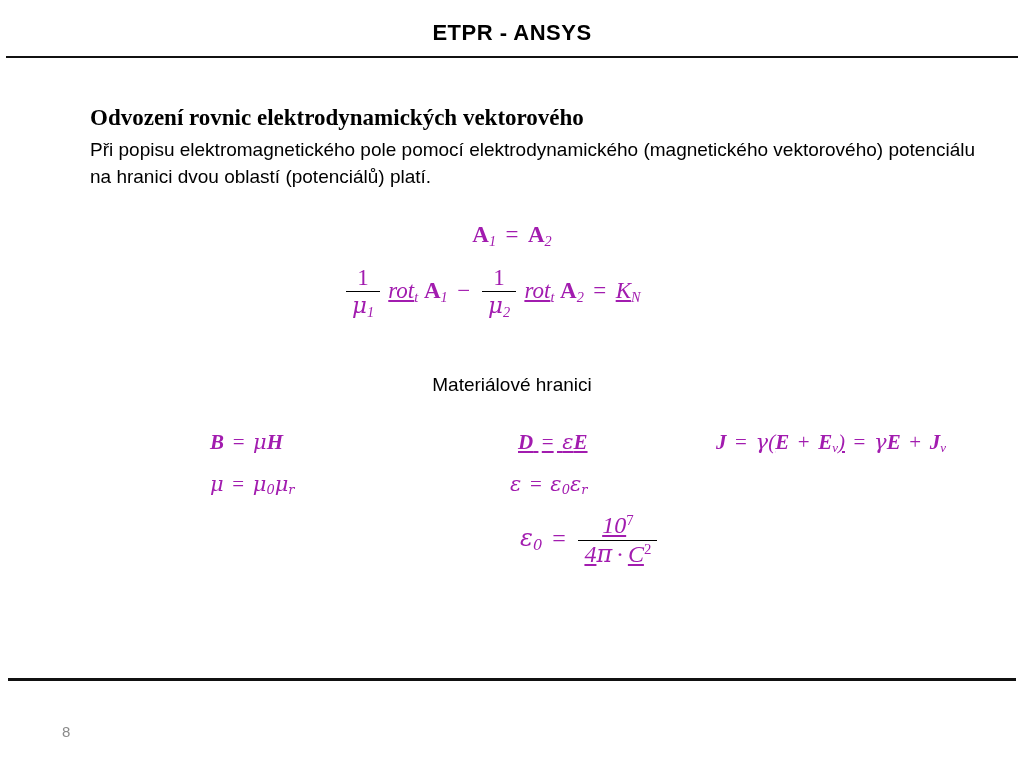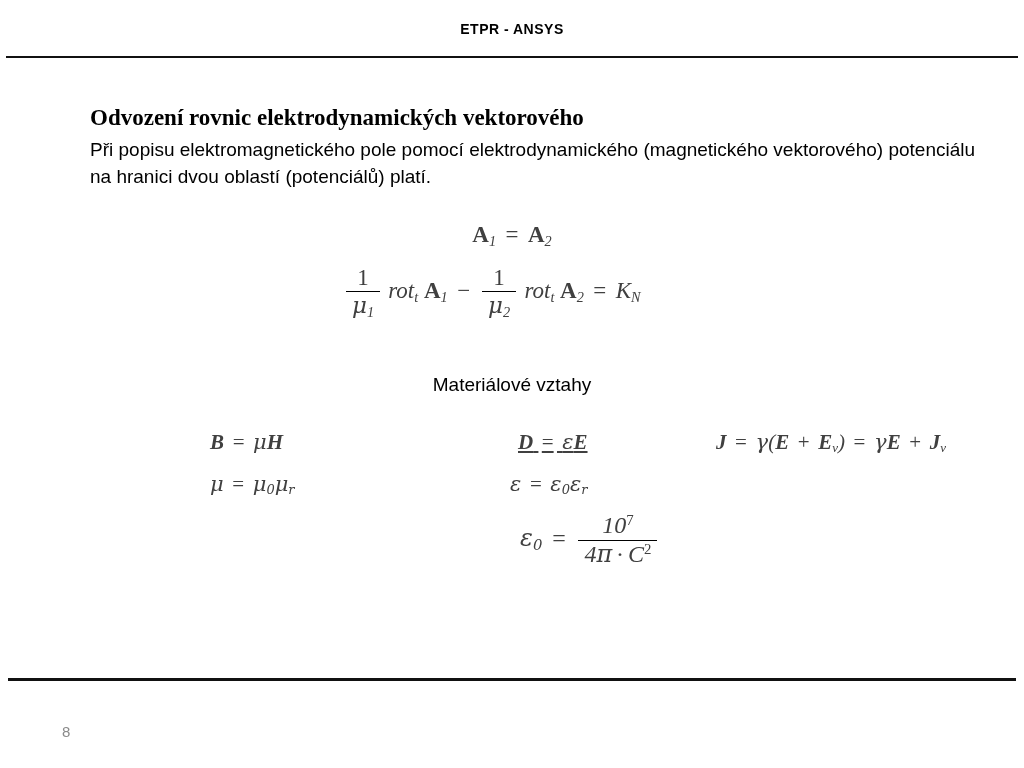--- a/index.html
+++ b/index.html
@@ -26,21 +26,21 @@
   .slide-header {
     position: absolute;
     top: 20px;
     left: 0;
     width: 1024px;
     text-align: center;
   }
   .slide-header-title {
     font-family: "Liberation Sans", sans-serif;
     font-weight: bold;
-    font-size: 14px;
+    font-size: 22px;
     letter-spacing: 0.5px;
     color: #000000;
   }
 
   .rule-top {
     position: absolute;
     top: 56px;
     left: 6px;
     width: 1012px;
     height: 0;
@@ -77,25 +77,26 @@
     font-size: 19px;
     line-height: 27px;
     color: #000000;
     margin: 0;
     width: 900px;
   }
 
   
   .math {
     font-family: "Liberation Serif", serif;
-    color: #404040;
+    color: #a21caf;
     white-space: nowrap;
   }
   .math i, .mi {
     font-style: italic;
+    text-decoration: underline;
   }
   .mb {
     font-weight: bold;
     font-style: normal;
   }
   .mbi {
     font-weight: bold;
     font-style: italic;
   }
   .gr {
@@ -255,21 +256,21 @@
         <span class="den"><span class="gr">μ</span><sub>2</sub></span>
       </span>
       <span class="mi"><span>rot</span><sub>t</sub></span>
       <span class="mb"><span>A</span><sub>2</sub></span>
       <span class="op">=</span>
       <span class="mi"><span>K</span><sub>N</sub></span>
     </span>
   </div>
 
   <div class="subhead">
-    <span>Materiálové vztahy</span>
+    <span>Materiálové hranici</span>
   </div>
 
   <div class="relations">
 
     <div class="col col-1">
       <div class="math rel-line">
         <span class="mbi">B</span>
         <span class="op">=</span>
         <span class="gr">μ</span><span class="mbi">H</span>
       </div>

